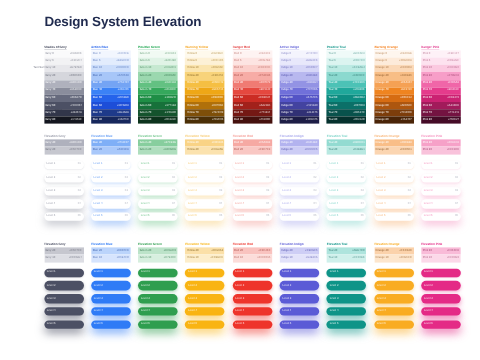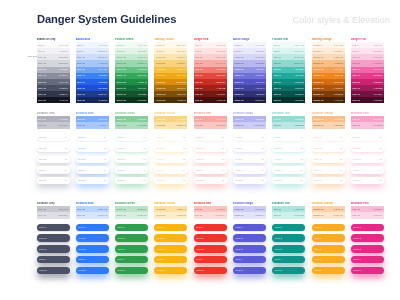--- a/index.html
+++ b/index.html
@@ -73,22 +73,21 @@
     display:flex;align-items:center;padding:0 2.4px;margin-top:3.4px;
   }
   .pillsolid span{font-size:2.3px;line-height:2.6px;white-space:nowrap;color:rgba(255,255,255,.85);}
 </style>
 </head>
 <body>
 
 <div class="page">
 
   <div class="header">
-    <div class="title">Danger System Guidelines</div>
-    <div class="subtitle">Color styles &amp; Elevation</div>
+    <div class="title">Design System Elevation</div>
   </div>
 
   <div class="palette">
     <div class="rowlabels" id="row-labels">
         <div class="mlabel" style="height: 3.1px;">Base Color</div>
         <div class="mlabel" style="height: 3.1px;"></div>
         <div class="mlabel" style="height: 3.1px;">Text Surface Subtle Bg</div>
         <div class="mlabel" style="height: 3.1px;"></div>
         <div class="mlabel" style="height: 3.1px;">Pressed</div>
         <div class="mlabel" style="height: 3.1px;"></div>

